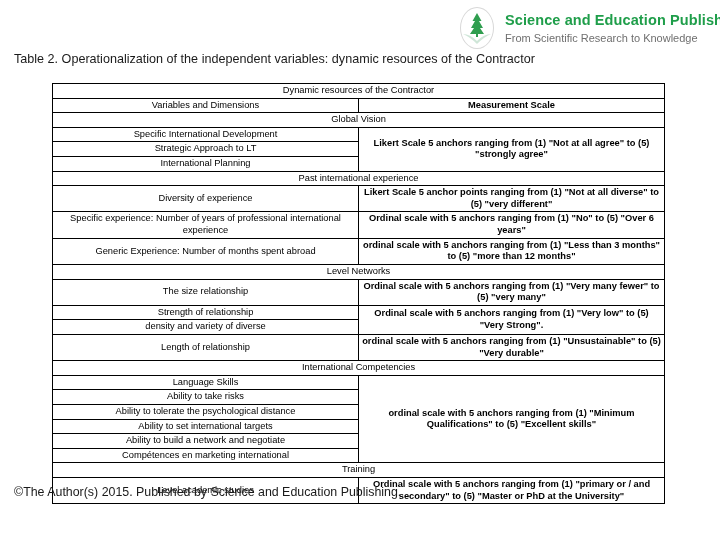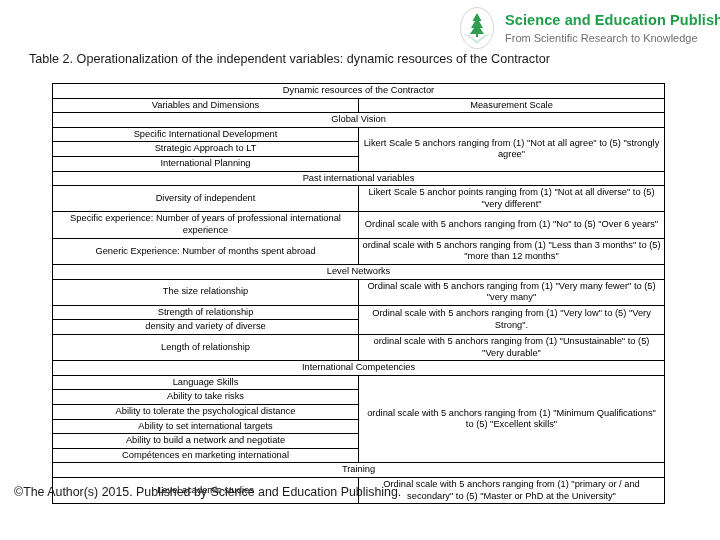--- a/index.html
+++ b/index.html
@@ -62,21 +62,21 @@
   .pub-tag {
     color: #6f6f6f;
     font-size: 11px;
     margin-top: 3px;
     white-space: nowrap;
   }
 
   
   .table-caption {
     position: absolute;
-    left: 29px;
+    left: 14px;
     top: 52px;
     font-size: 12.6px;
     color: #1a1a1a;
     white-space: nowrap;
   }
 
   
   .tbl-wrap {
     position: absolute;
     left: 52px;
@@ -101,20 +101,21 @@
   td.sec {            
     height: 11px;
   }
   td.varcell {
     width: 253px;
     height: 11px;
     margin-top: 37px;
   }
   td.scalecell {
     width: 356px;
+    font-weight: bold;
   }
   .r2 { height: 22px; }
   .r3 { height: 33px; }
 
   
   .footer {
     position: absolute;
     left: 14px;
     top: 484px;
     width: 700px;
@@ -164,24 +165,24 @@
         <td class="scalecell r3" rowspan="3">Likert Scale 5 anchors ranging from (1) "Not at all agree" to (5) "strongly agree"</td>
       </tr>
       <tr>
         <td class="varcell">Strategic Approach to LT</td>
       </tr>
       <tr>
         <td class="varcell">International Planning</td>
       </tr>
 
       <tr>
-        <td class="sec" colspan="2">Past international variables</td>
-      </tr>
-      <tr>
-        <td class="varcell r2">Diversity of independent</td>
+        <td class="sec" colspan="2">Past international experience</td>
+      </tr>
+      <tr>
+        <td class="varcell r2">Diversity of experience</td>
         <td class="scalecell r2">Likert Scale 5 anchor points ranging from (1) "Not at all diverse" to (5) "very different"</td>
       </tr>
       <tr>
         <td class="varcell r2">Specific experience: Number of years of professional international experience</td>
         <td class="scalecell r2">Ordinal scale with 5 anchors ranging from (1) "No" to (5) "Over 6 years"</td>
       </tr>
       <tr>
         <td class="varcell r2">Generic Experience: Number of months spent abroad</td>
         <td class="scalecell r2">ordinal scale with 5 anchors ranging from (1) "Less than 3 months" to (5) "more than 12 months"</td>
       </tr>

